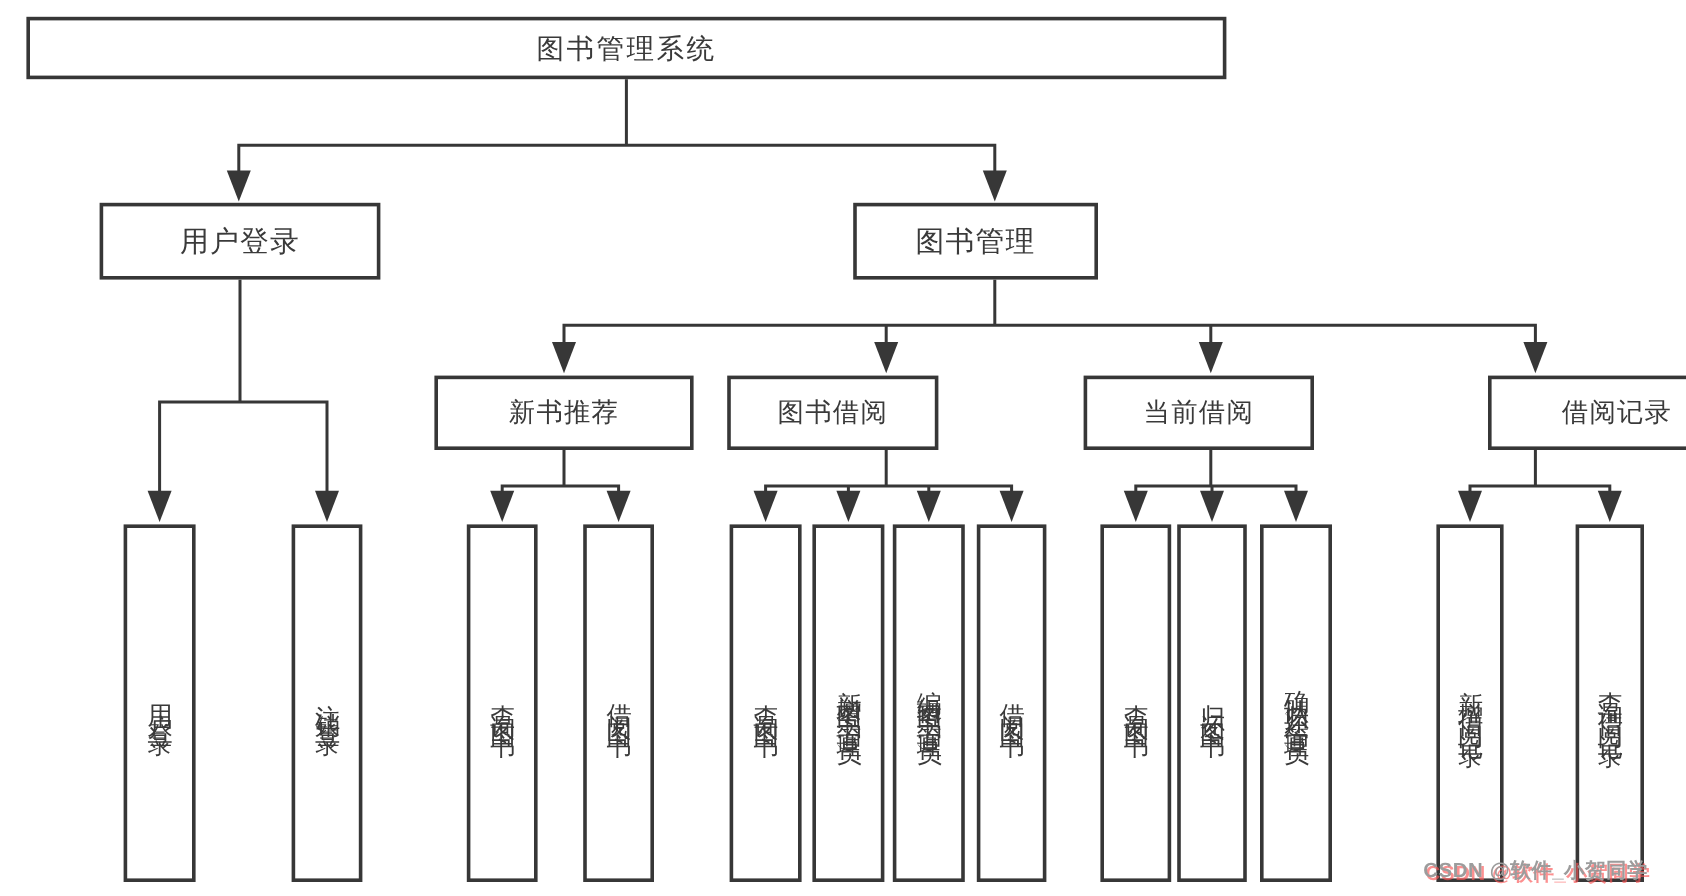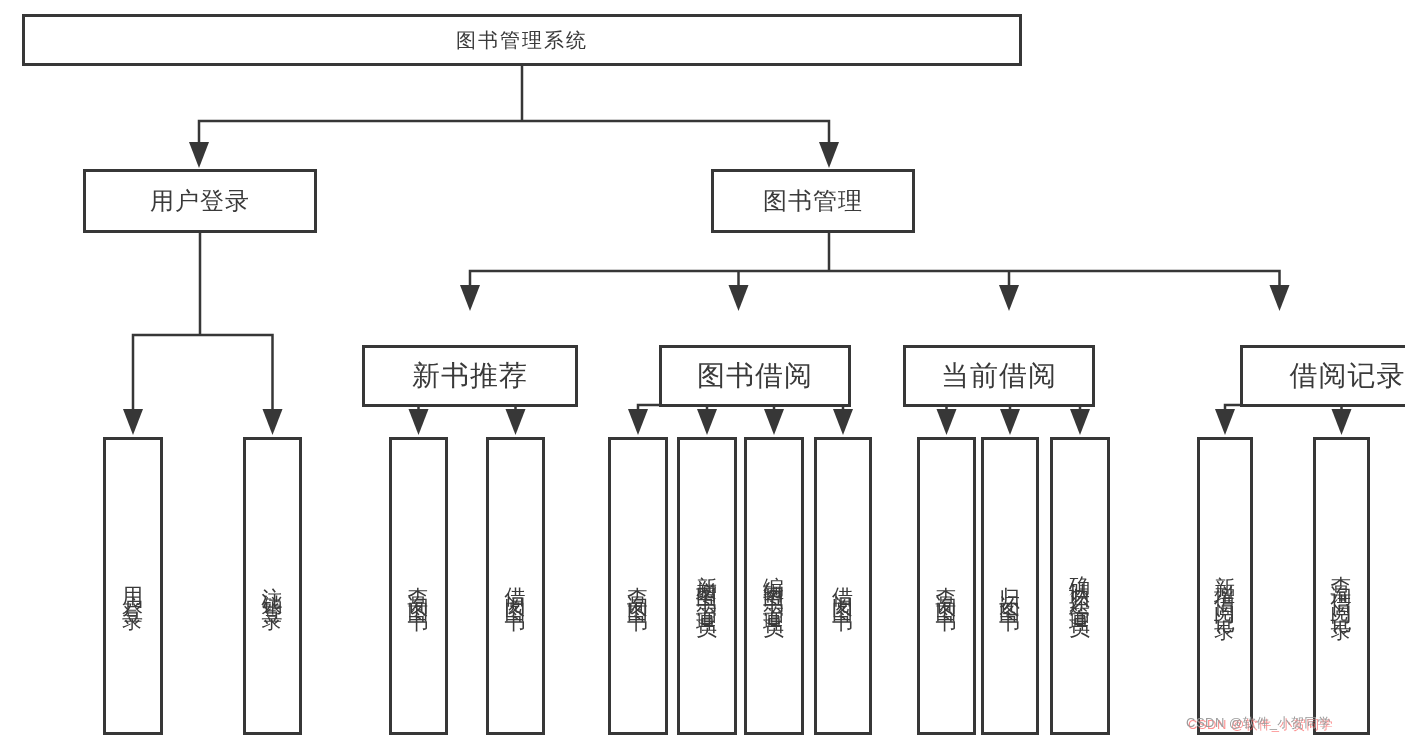--- a/index.html
+++ b/index.html
@@ -24,33 +24,32 @@
     border: 3px solid #373737;
     background: #ffffff;
     display: flex;
     align-items: center;
     justify-content: center;
     color: #3a3a3a;
   }
   .root-box {
     left: 22px; top: 14px;
     width: 1000px; height: 52px;
-    font-size: 20px;
+    font-size: 23px;
     letter-spacing: 2px;
   }
   .l2-box {
     top: 169px; height: 64px;
     font-size: 24px;
     letter-spacing: 1px;
   }
   .l3-box {
     top: 313px; height: 62px;
-    font-size: 28px;
+    font-size: 22px;
     letter-spacing: 1px;
-    margin-top: 32px;
   }
   .leaf {
     position: absolute;
     top: 437px; height: 298px;
     box-sizing: border-box;
     border: 3px solid #373737;
     background: #ffffff;
     display: flex;
     align-items: center;
     justify-content: center;
@@ -62,26 +61,27 @@
     font-size: 21px;
     line-height: 1;
     white-space: nowrap;
   }
   .v4 { letter-spacing: 8px; }
   .v6 { letter-spacing: 9px; }
   .v9 { letter-spacing: 6px; }
   .watermark {
     position: absolute;
     left: 1186px; top: 714px;
-    font-size: 13px;
+    font-size: 17px;
     color: #9c9c9c;
     letter-spacing: 0.5px;
     text-shadow: 2px 2px 0 rgba(250, 85, 85, 0.65);
     white-space: nowrap;
     z-index: 5;
+    font-weight: bold;
   }
 </style>
 </head>
 <body>
 
 <div class="canvas">
 
   <svg class="connectors" viewBox="0 0 1405 747" aria-hidden="true">
     <g stroke="#373737" stroke-width="2.5" stroke-linecap="square" fill="none">
       <path d="
@@ -141,21 +141,21 @@
       <polygon points="1331.5,409 1351.5,409 1341.5,435"></polygon>
     </g>
   </svg>
 
   <div class="box root-box">图书管理系统</div>
 
   <div class="box l2-box" style="left:83px; width:234px;">用户登录</div>
   <div class="box l2-box" style="left:711px; width:204px;">图书管理</div>
 
   <div class="box l3-box" style="left:362px; width:216px;">新书推荐</div>
-  <div class="box l3-box" style="left:659px; width:192px;">图书借阅</div>
+  <div class="box l3-box" style="left:606px; width:176px;">图书借阅</div>
   <div class="box l3-box" style="left:903px; width:192px;">当前借阅</div>
   <div class="box l3-box" style="left:1240px; width:215px;">借阅记录</div>
 
   <div class="leaf" style="left:103px; width:60px;">
     <span class="vtext v4">用户登录</span>
   </div>
   <div class="leaf" style="left:243px; width:59px;">
     <span class="vtext v4">注销登录</span>
   </div>
 

